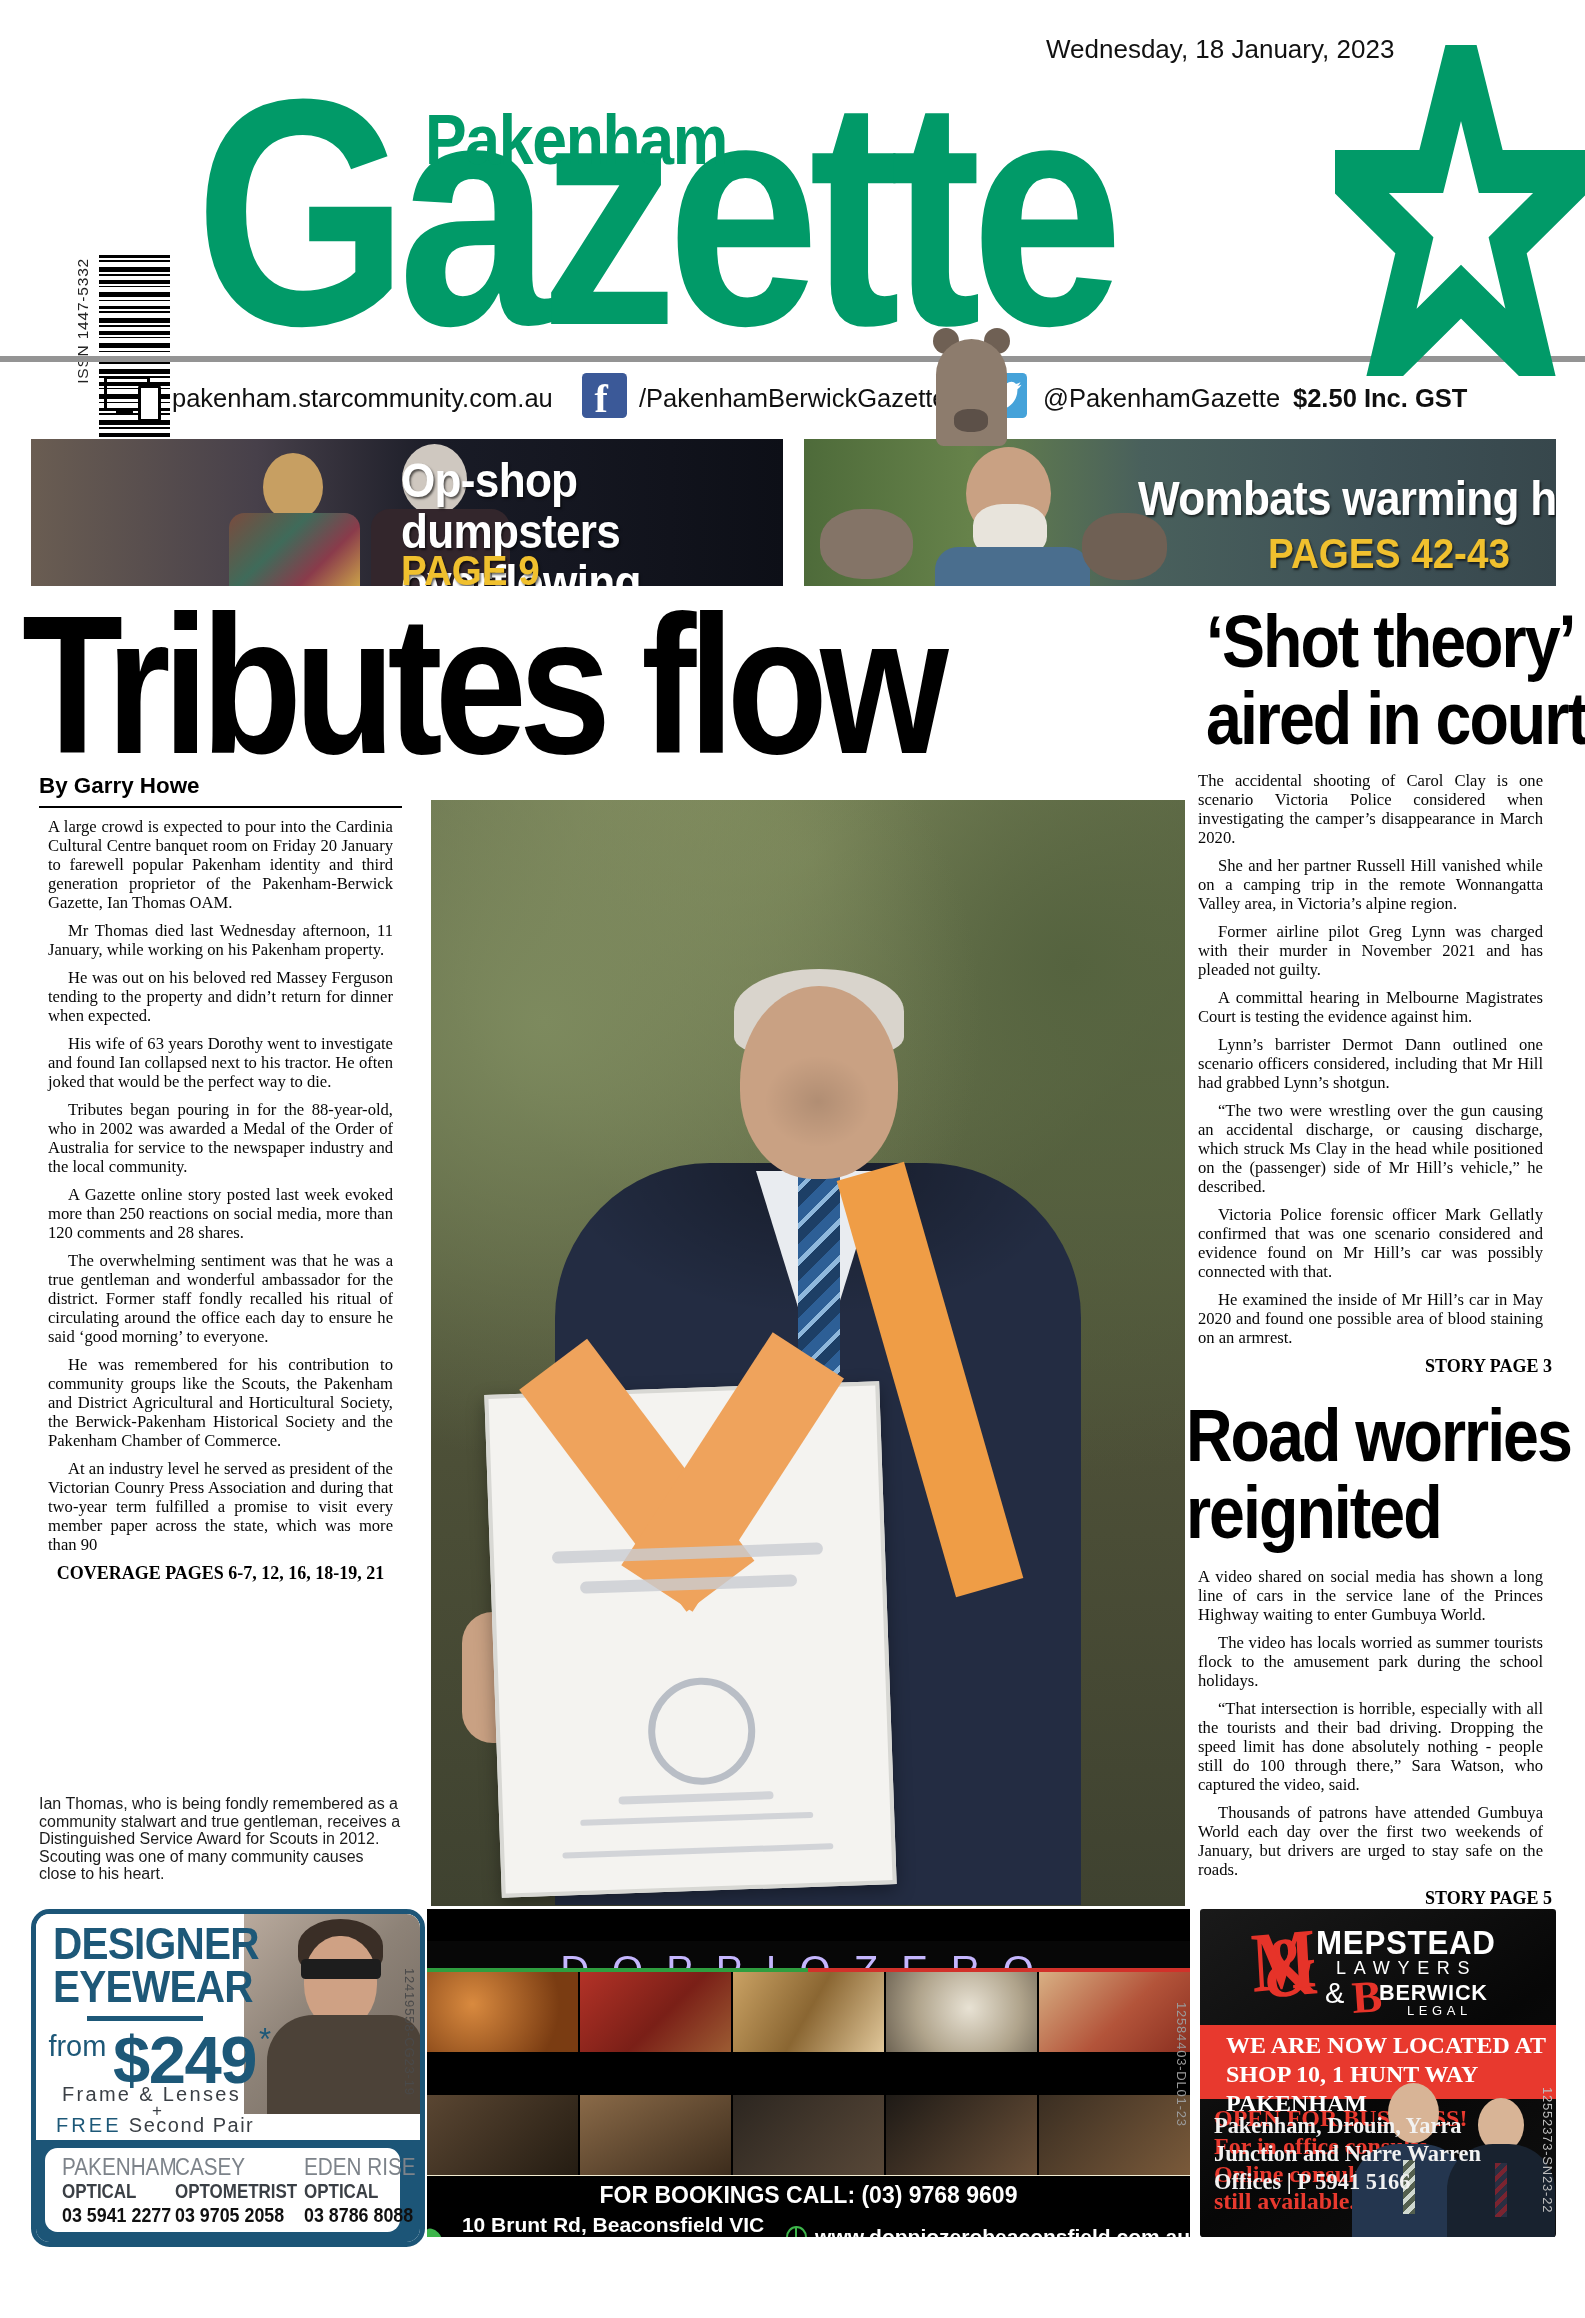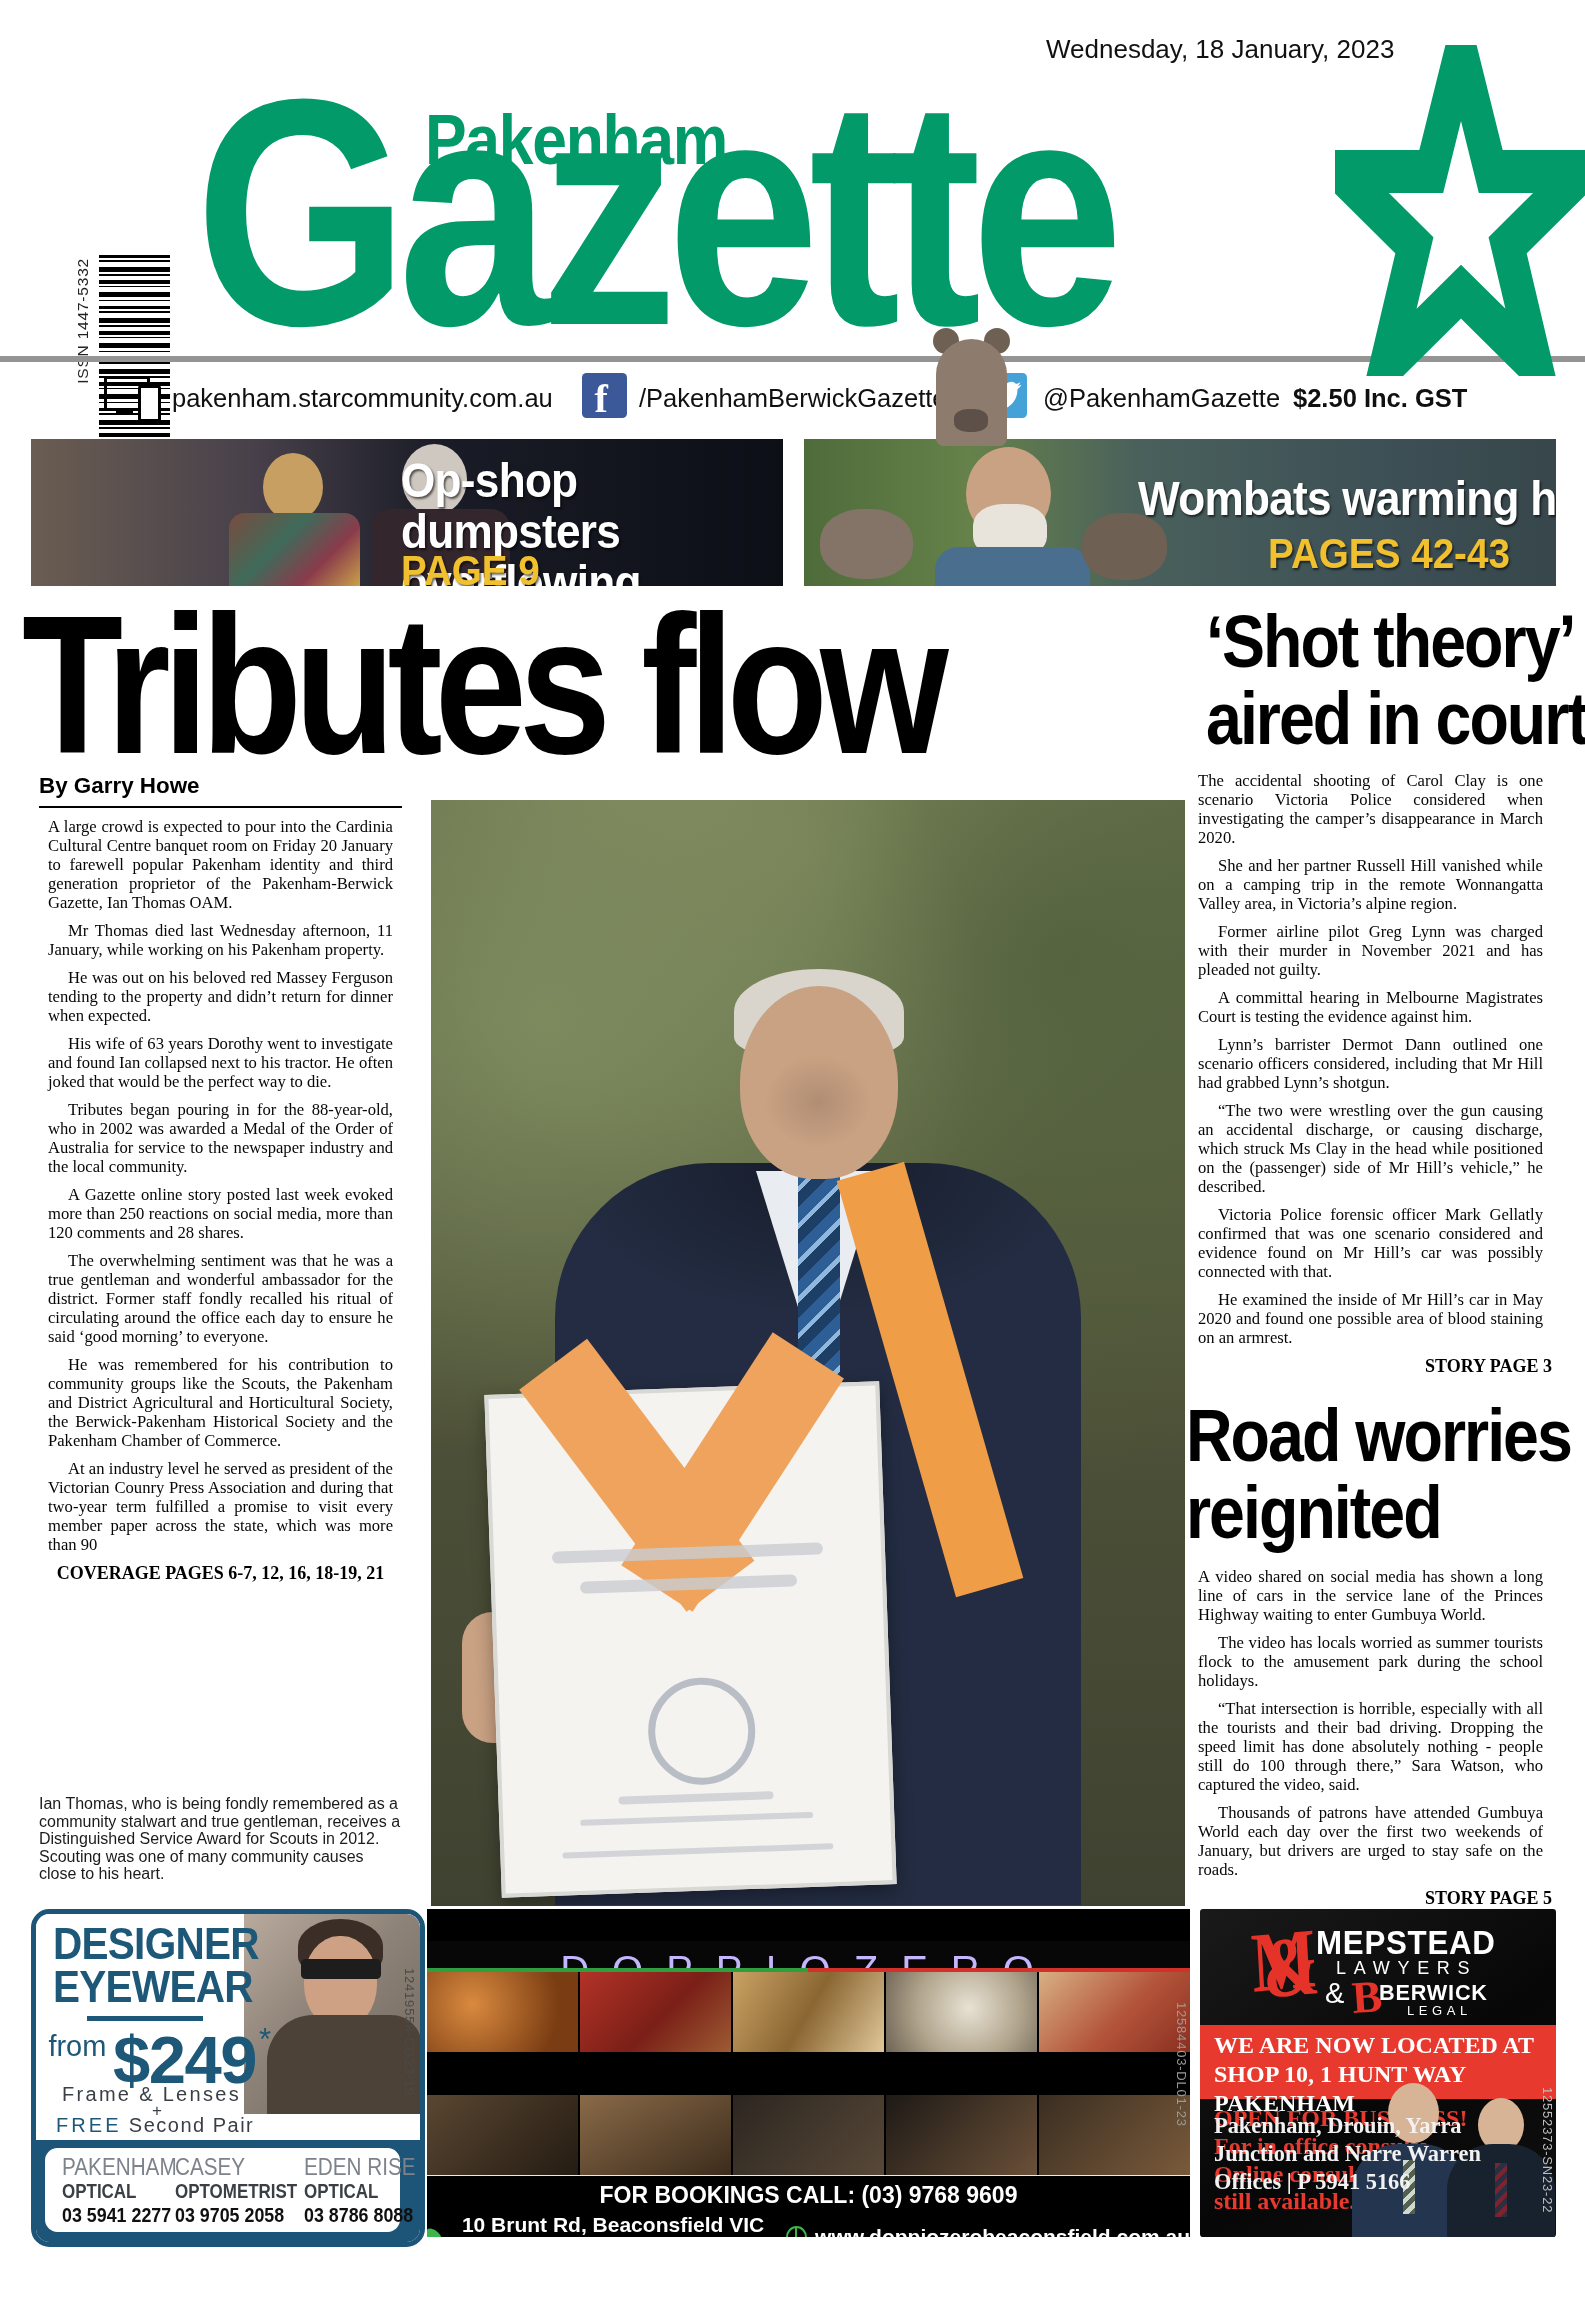--- a/index.html
+++ b/index.html
@@ -157,21 +157,21 @@
       font-family:"Liberation Serif",serif;transform:scaleX(.8) rotate(-4deg);transform-origin:left top;}
   .mp-brand{position:absolute;left:116px;top:14px;color:#fff;font-weight:bold;font-size:34px;letter-spacing:0.8px;transform:scaleX(.92);transform-origin:left top;}
   .mp-lawyers{position:absolute;left:136px;top:49px;color:#fff;font-size:18px;letter-spacing:7.7px;}
   .mp-amp{position:absolute;left:125px;top:68px;color:#fff;font-size:29px;}
   .mp-b{position:absolute;left:152px;top:62px;color:#e63329;font-size:45px;font-weight:bold;
       font-family:"Liberation Serif",serif;transform:rotate(-4deg);}
   .mp-berwick{position:absolute;left:179px;top:71px;color:#fff;font-weight:bold;font-size:21.7px;letter-spacing:0.8px;}
   .mp-legal{position:absolute;left:207px;top:94px;color:#fff;font-size:13px;letter-spacing:4.6px;}
   .mp-band{position:absolute;left:0;top:116px;width:100%;height:68px;background:#e8392e;color:#fff;
       font-family:"Liberation Serif",serif;font-weight:bold;font-size:24px;line-height:29px;padding-top:6.2px;}
-  .mp-band div{padding-left:14px;}
+  .mp-band div{padding-left:26px;}
   .mp-red{position:absolute;left:14px;color:#e8392e;font-family:"Liberation Serif",serif;
       font-weight:bold;font-size:24px;line-height:28px;}
   .mp-white{position:absolute;left:14px;color:#f2f2f2;font-family:"Liberation Serif",serif;
       font-weight:bold;font-size:22.4px;line-height:26px;}
   .mp-man{position:absolute;bottom:0;}
   .mp-suit{position:absolute;bottom:0;width:116px;height:93px;border-radius:46px 46px 0 0;}
   .mp-head{position:absolute;width:51px;height:60px;background:#d8b496;border-radius:50%;}
   .mp-tie{position:absolute;width:12.4px;height:54px;}
 
   

